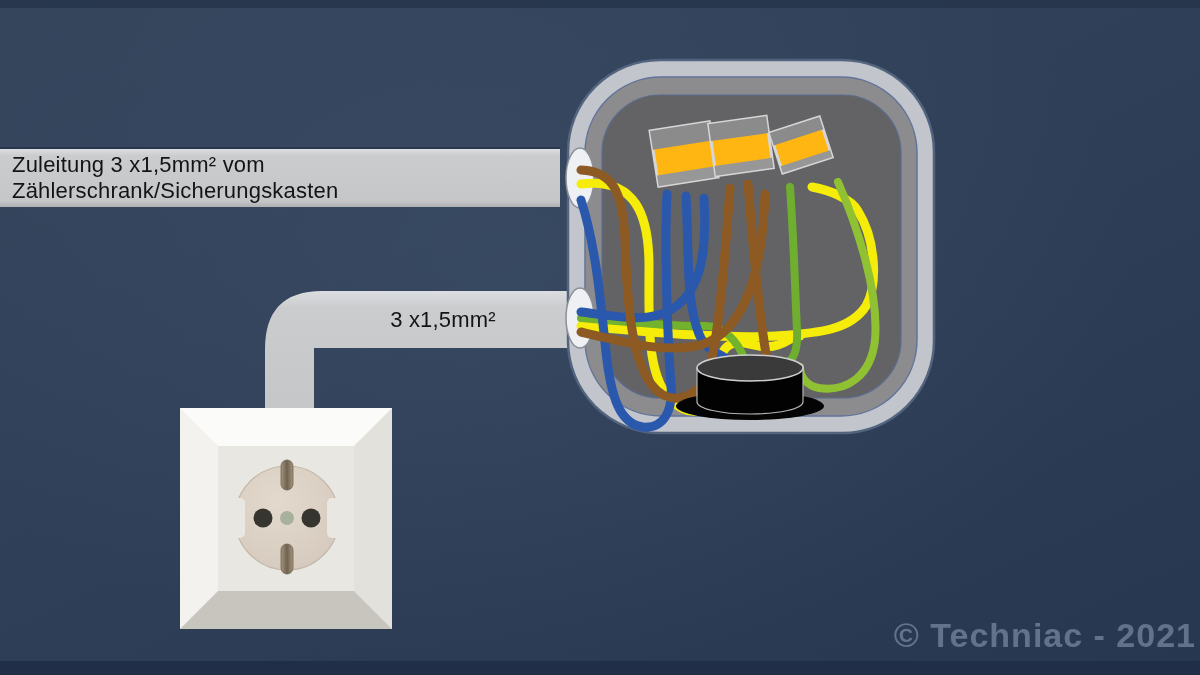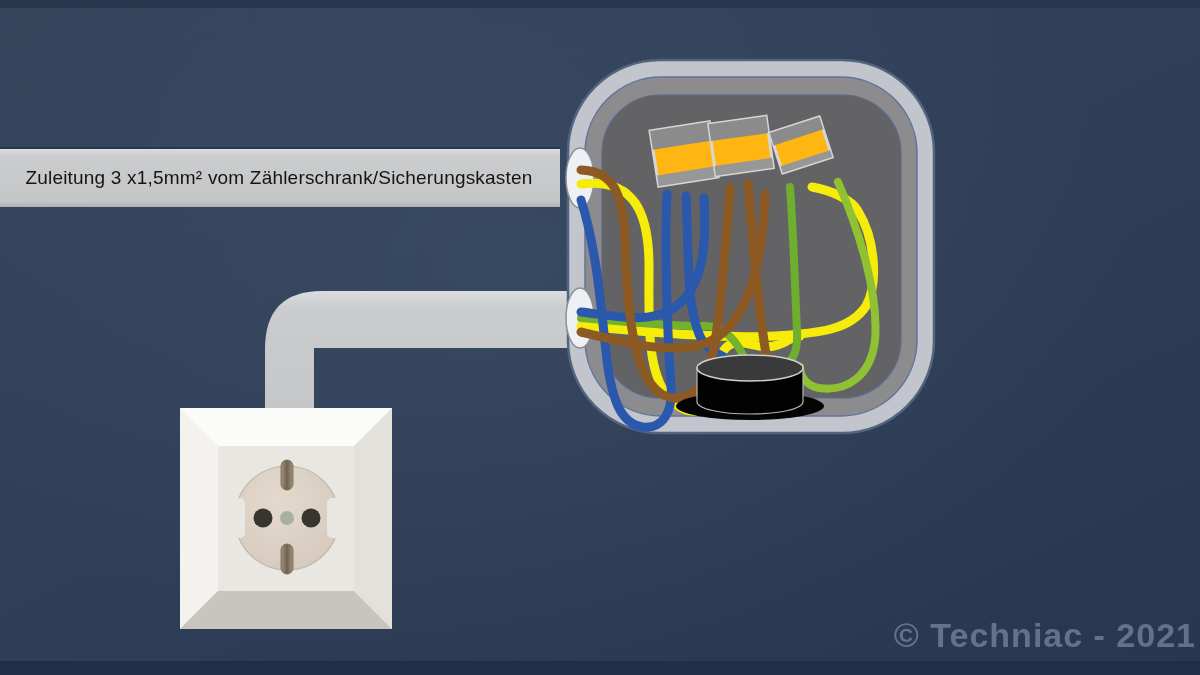--- a/index.html
+++ b/index.html
@@ -10,21 +10,21 @@
       linear-gradient(155deg,#35455c 0%, #2f3f57 48%, #283750 100%);
     font-family:"Liberation Sans", sans-serif;
   }
   .edge-top{position:absolute;left:0;top:0;width:1200px;height:8px;background:#26354b;opacity:.85;}
   .edge-bottom{position:absolute;left:0;top:661px;width:1200px;height:14px;background:#202f47;}
   svg{position:absolute;left:0;top:0;}
   .band-label{
     position:absolute;display:flex;align-items:center;justify-content:center;
     color:#141414;letter-spacing:0.2px;
   }
-  .band-label.feed{left:0;top:149px;width:558px;height:58px;font-size:19px;}
+  .band-label.feed{left:12px;top:149px;width:558px;height:58px;font-size:22px;}
   .band-label.branch{left:314px;top:291px;width:258px;height:57px;font-size:22px;}
   .watermark{
     position:absolute;right:4px;top:616px;font-size:34px;font-weight:bold;
     color:rgba(148,162,188,0.55);letter-spacing:1px;
   }
 </style>
 </head>
 <body>
 
 <div class="stage">
@@ -122,15 +122,16 @@
       <rect x="327" y="498" width="16" height="40" rx="5" fill="#e9e7e2"></rect>
       <rect x="281" y="460" width="12" height="30" rx="6" fill="url(#slotGrad)" stroke="#6e6252" stroke-width="0.8"></rect>
       <rect x="281" y="544" width="12" height="30" rx="6" fill="url(#slotGrad)" stroke="#6e6252" stroke-width="0.8"></rect>
       <circle cx="263" cy="518" r="9.5" fill="#36352f"></circle>
       <circle cx="311" cy="518" r="9.5" fill="#36352f"></circle>
       <circle cx="287" cy="518" r="7" fill="#a7b19e"></circle>
     </g>
   </svg>
 
   <div class="band-label feed">Zuleitung 3 x1,5mm² vom Zählerschrank/Sicherungskasten</div>
+  <div class="band-label branch">3 x1,5mm²</div>
   <div class="watermark">© Techniac - 2021</div>
 
 </div>
 
 </body></html>

